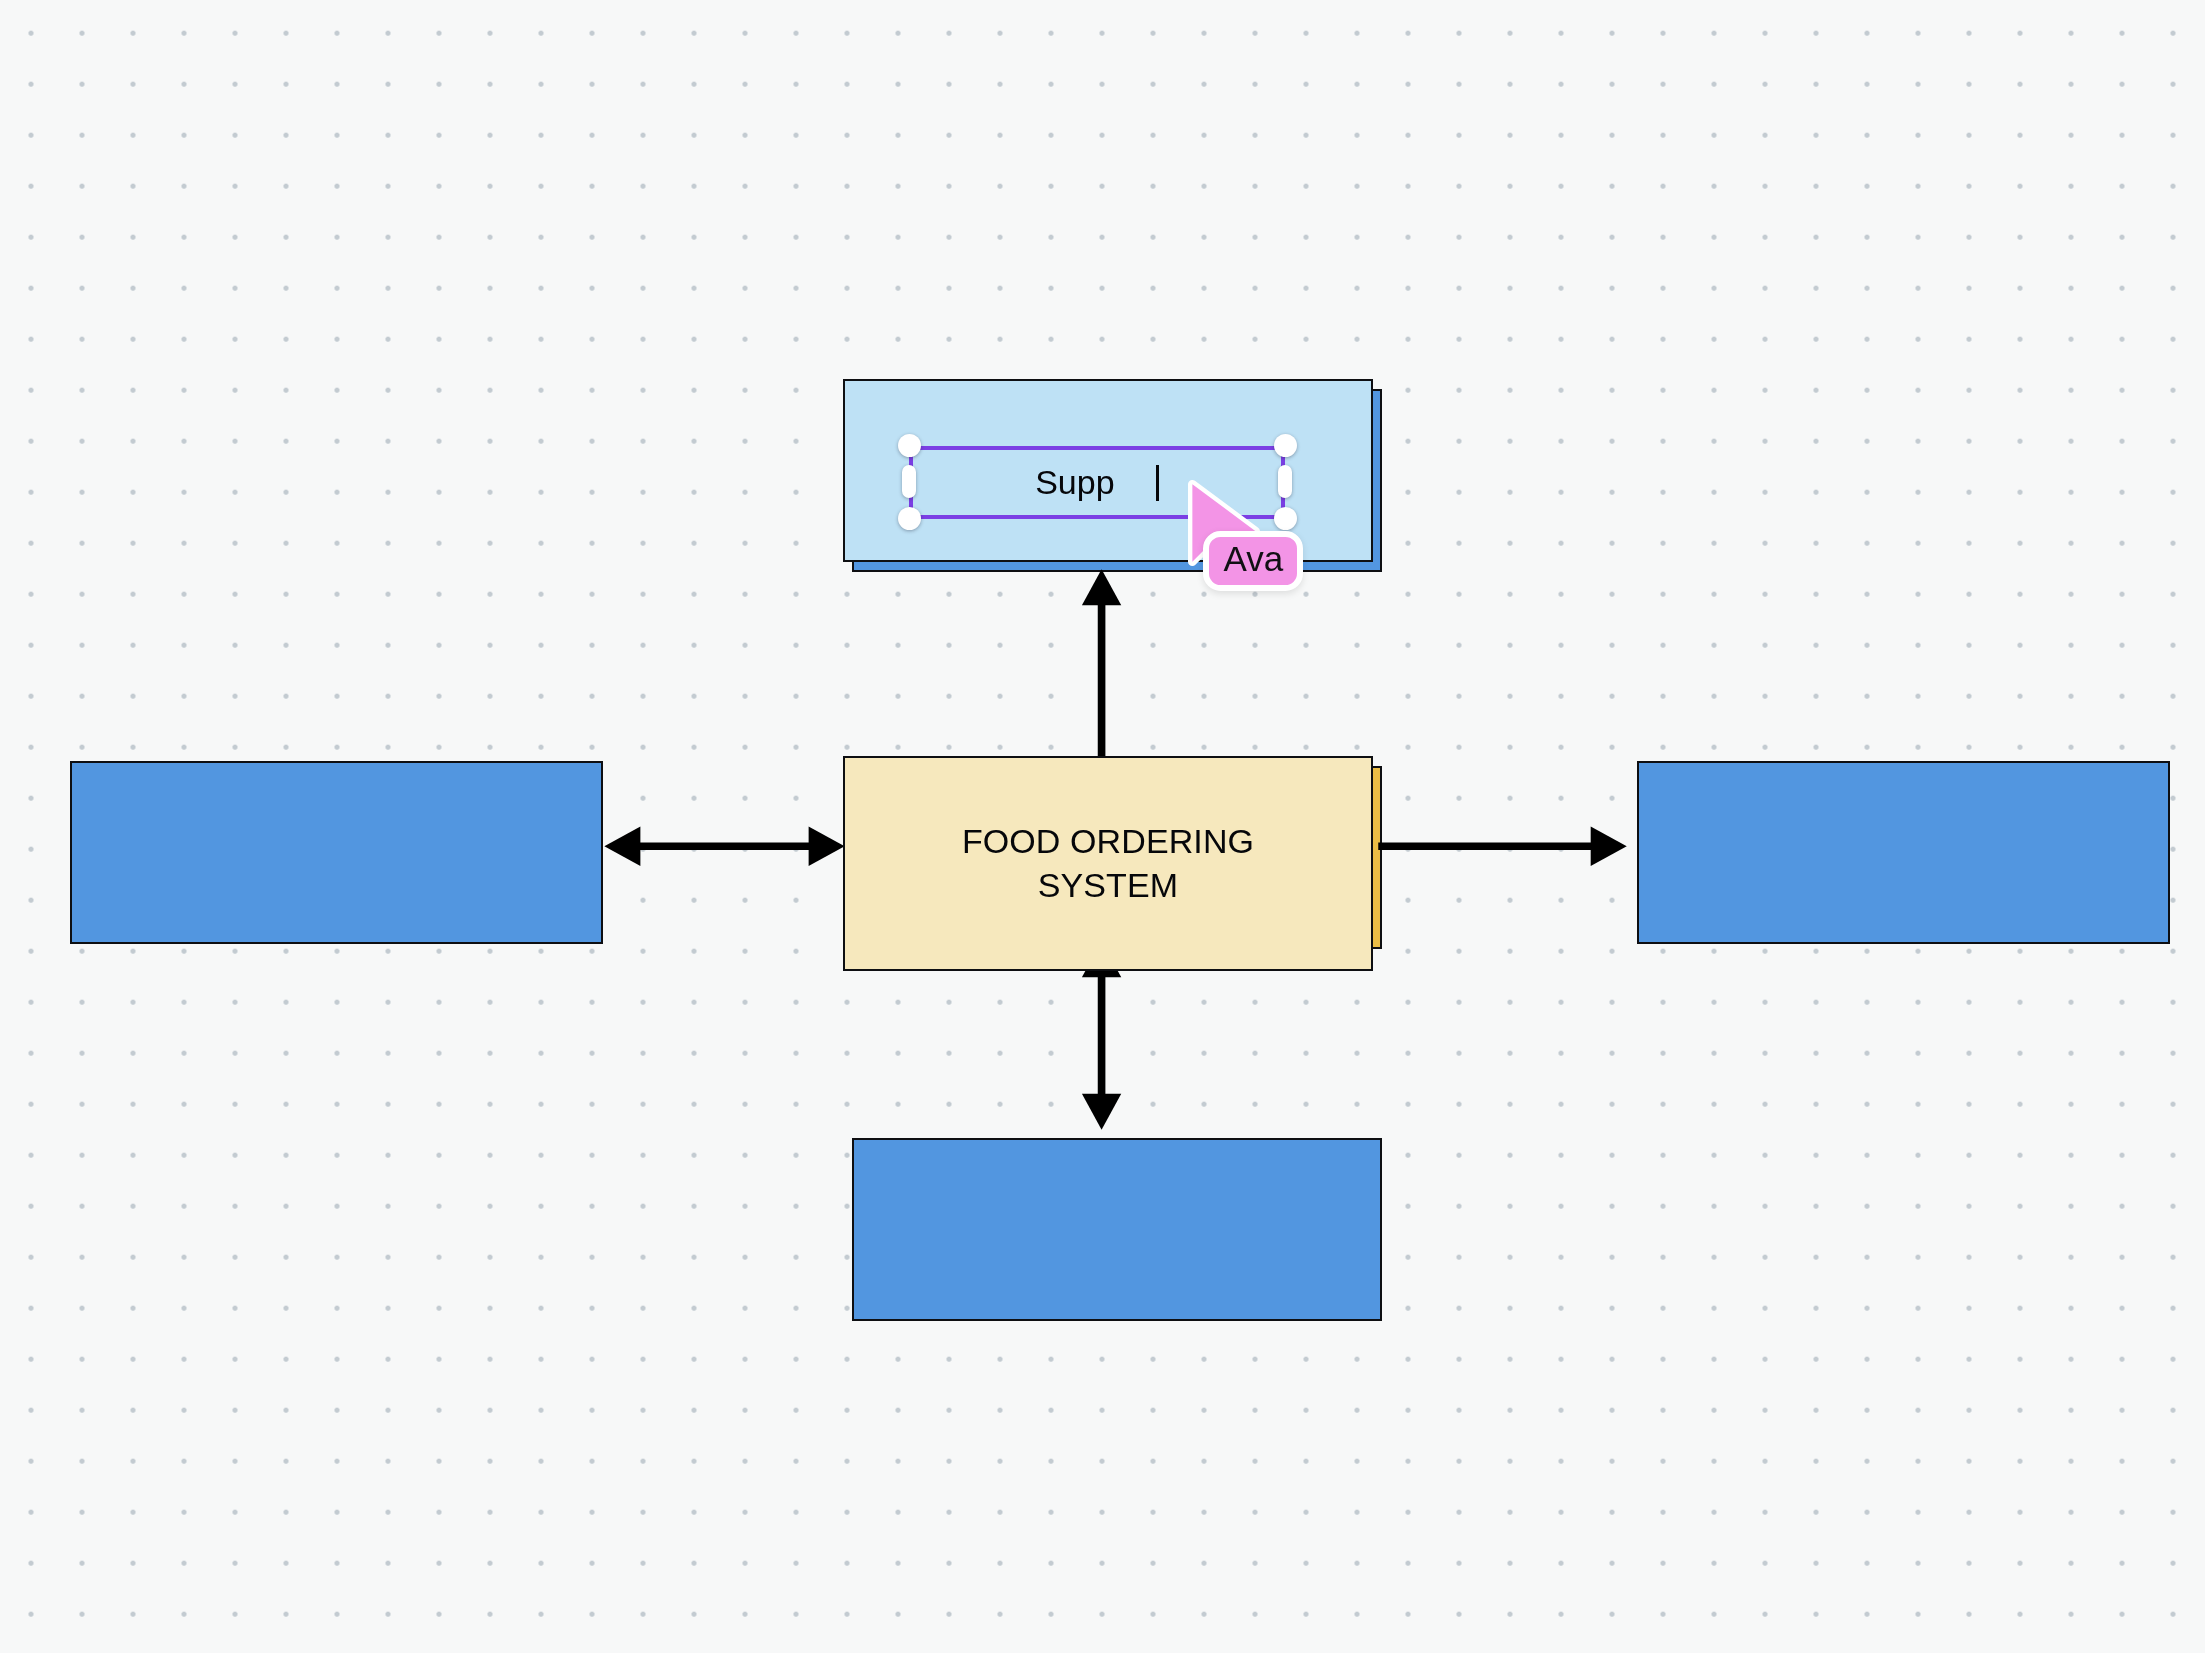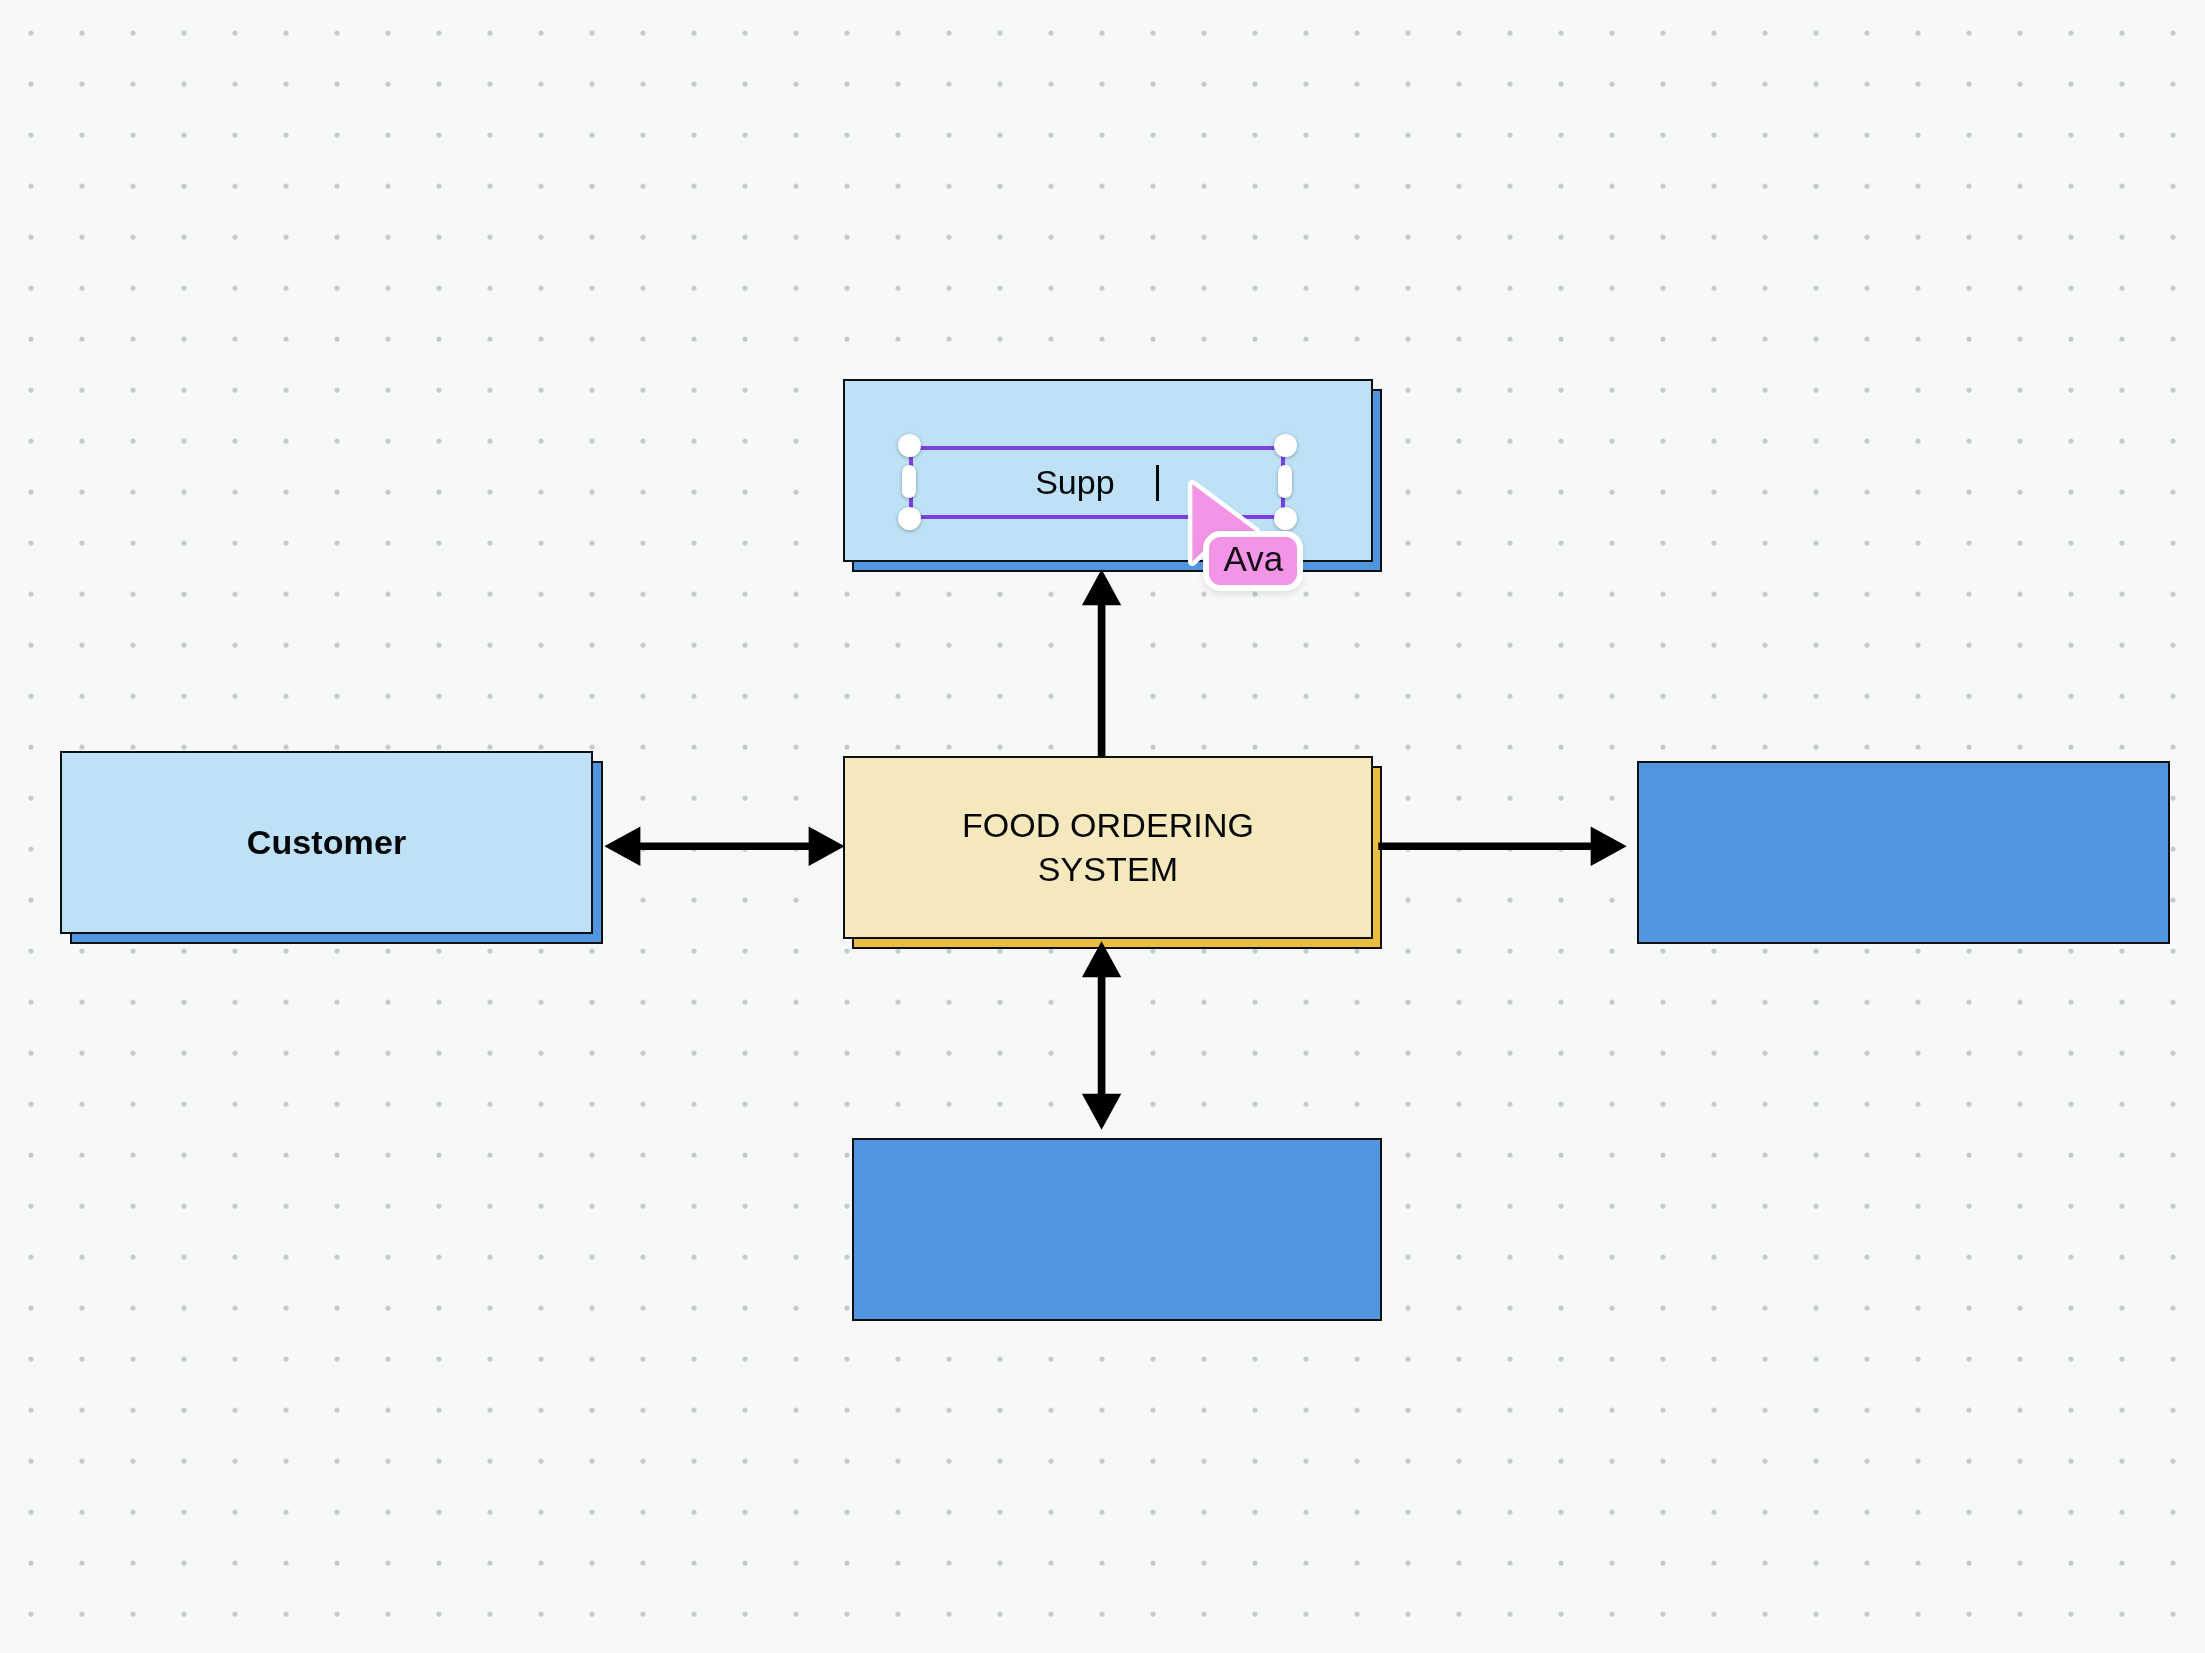--- a/index.html
+++ b/index.html
@@ -149,26 +149,23 @@
   </div>
 
   <div class="handle corner" style="left:898px; top:434px;"></div>
   <div class="handle corner" style="left:1274px; top:434px;"></div>
   <div class="handle corner" style="left:898px; top:507px;"></div>
   <div class="handle corner" style="left:1274px; top:507px;"></div>
   <div class="handle mid-v" style="left:902px; top:465px;"></div>
   <div class="handle mid-v" style="left:1278px; top:465px;"></div>
 
   <div class="node-shadow shadow-blue" style="left:70px; top:761px; width:533px; height:183px;"></div>
-  <div class="node fill-blue" style="left:60px; top:751px; width:533px; height:183px;">
-    <span class="node-label label-bold">Customer</span>
-  </div>
 
   <div class="node-shadow shadow-yellow" style="left:852px; top:766px; width:530px; height:183px;"></div>
-  <div class="node fill-yellow" style="left:843px; top:756px; width:530px; height:183px;">
+  <div class="node fill-yellow" style="left:843px; top:756px; width:530px; height:215px;">
     <span class="node-label label-plain">FOOD ORDERING
 SYSTEM</span>
   </div>
 
   <div class="node-shadow shadow-blue" style="left:1637px; top:761px; width:533px; height:183px;"></div>
 
   <div class="node-shadow shadow-blue" style="left:852px; top:1138px; width:530px; height:183px;"></div>
 
   <svg class="arrow-svg" style="left:604px; top:820px;" width="241" height="71" viewBox="0 0 440 130">
     <line class="arrow-line" x1="52" y1="48" x2="388" y2="48"></line>

